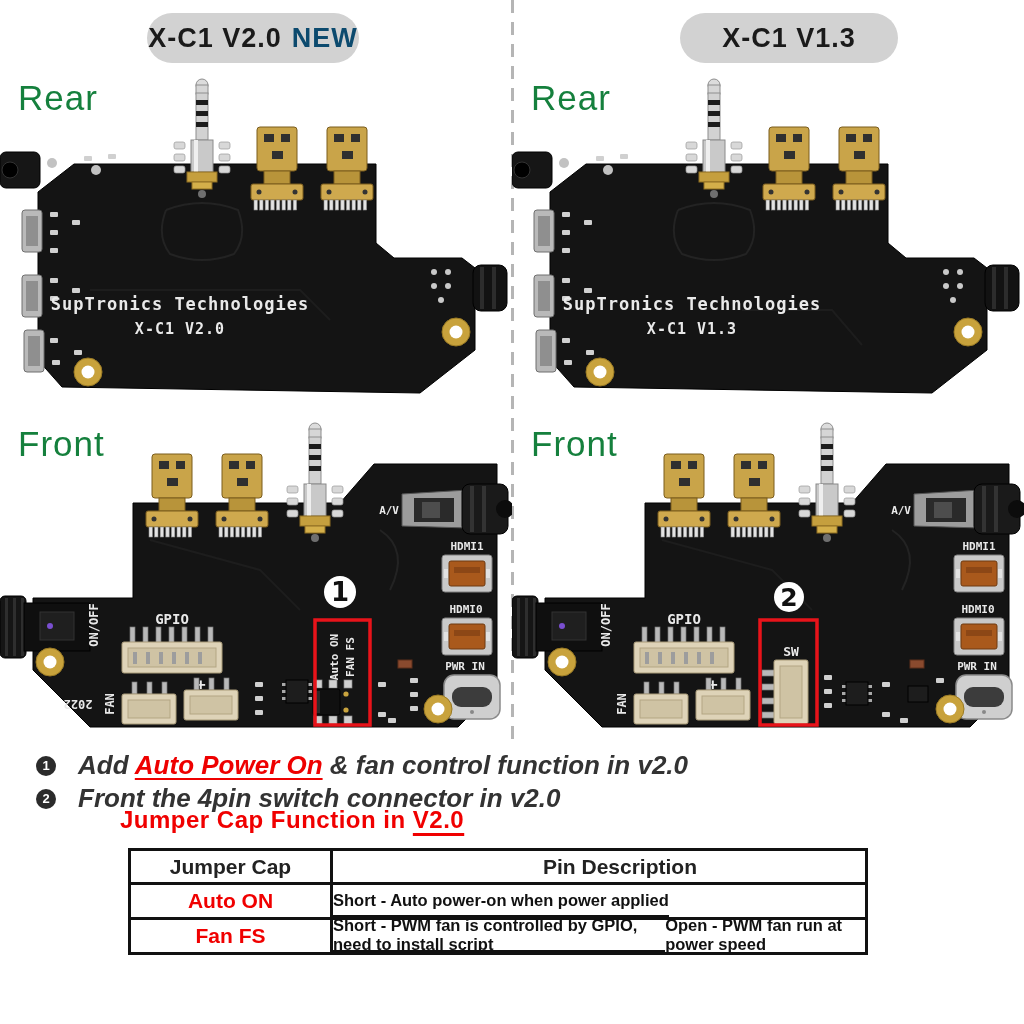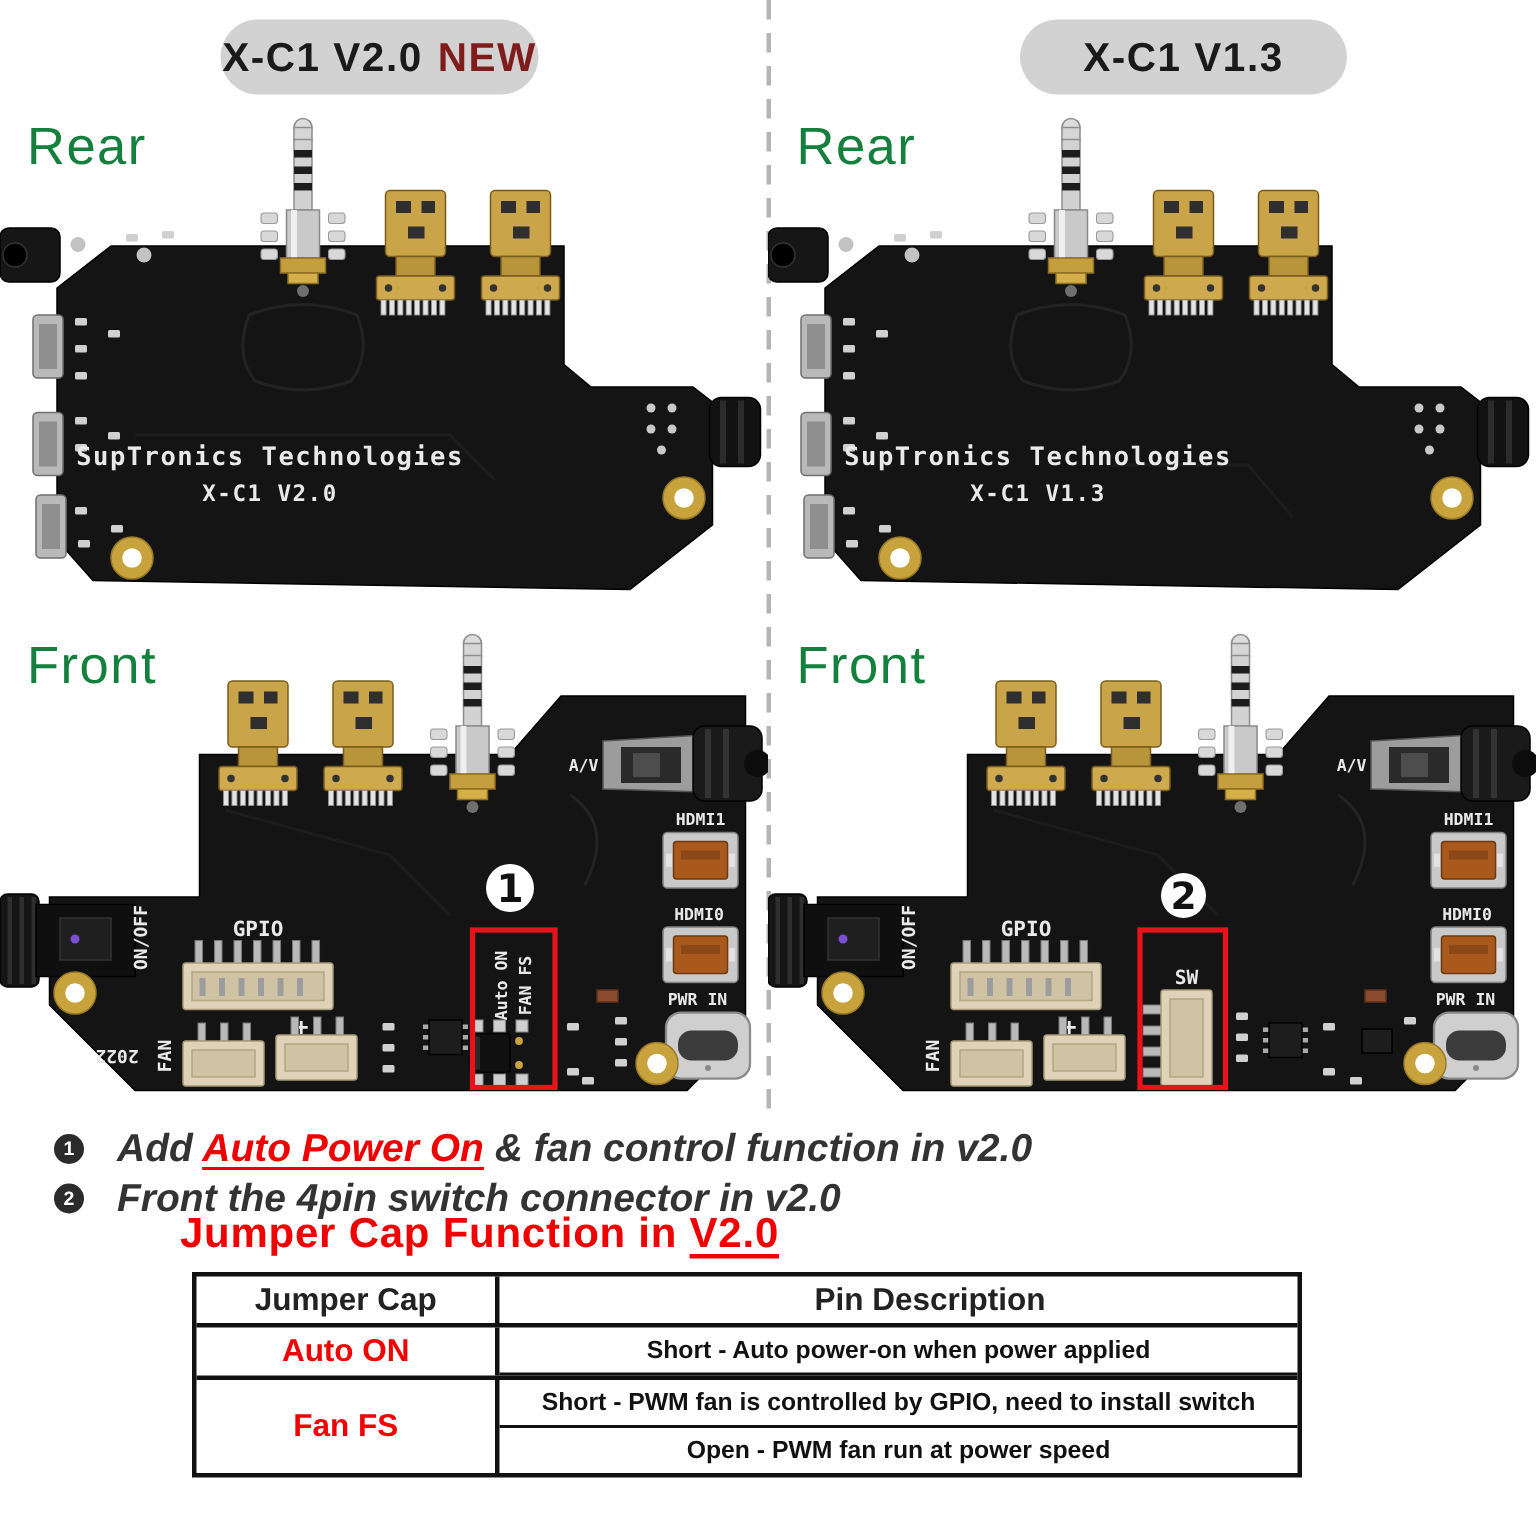--- a/index.html
+++ b/index.html
@@ -2,42 +2,42 @@
 <html><head>
 <meta charset="utf-8">
 <style>
   html,body{margin:0;padding:0;background:#fff;}
   .canvas{position:relative;width:1024px;height:1024px;background:#ffffff;overflow:hidden;
           font-family:"Liberation Sans","DejaVu Sans",sans-serif;}
   .abs{position:absolute;}
   
   .pill{position:absolute;background:#d2d2d2;border-radius:26px;display:flex;align-items:center;
         justify-content:center;font-weight:bold;font-size:27px;color:#1a1a1a;letter-spacing:1px;}
-  .pill .tag{color:#7f1d1d;margin-left:10px;}
+  .pill .tag{color:#0c4a6e;margin-left:10px;}
   
   .view-label{position:absolute;font-size:35px;font-weight:normal;color:#15803d;letter-spacing:1px;}
   
   .note{position:absolute;display:flex;align-items:center;}
   .note .bullet{width:20px;height:20px;border-radius:50%;background:#2b2b2b;color:#fff;
                 display:flex;align-items:center;justify-content:center;font-size:13px;font-weight:bold;
                 margin-right:22px;flex:0 0 auto;}
   .note .txt{font-size:26px;font-weight:600;color:#333;font-style:italic;}
   .note .red-u{color:#ee0000;text-decoration:underline;text-decoration-thickness:2px;text-underline-offset:4px;}
-  .tbl-title{position:absolute;font-size:28px;font-weight:bold;color:#f00000;letter-spacing:0.5px;}
+  .tbl-title{position:absolute;font-size:24px;font-weight:bold;color:#f00000;letter-spacing:0.5px;}
   .tbl-title .ver{text-decoration:underline;text-decoration-thickness:3px;text-underline-offset:5px;}
   
   .jtable{position:absolute;left:128px;top:848px;width:740px;border:3px solid #111;box-sizing:border-box;background:#fff;}
   .jrow{display:flex;border-bottom:3px solid #111;}
   .jrow:last-child{border-bottom:none;}
   .jc1{width:202px;flex:0 0 auto;border-right:3px solid #111;display:flex;align-items:center;justify-content:center;box-sizing:border-box;}
   .jc2{flex:1;display:flex;align-items:center;justify-content:center;padding-left:42px;}
   .jhead{height:31px;}
   .jhead .jc1,.jhead .jc2{font-size:21px;font-weight:bold;color:#222;}
   .jblock .jc1{font-size:21px;font-weight:bold;color:#f00000;}
-  .jsubcol{flex:1;display:flex;flex-direction:column;}
+  .jsubcol{flex:1;display:flex;flex-direction:row;}
   .jsub{height:30px;display:flex;align-items:center;justify-content:center;
         font-size:16.5px;font-weight:600;color:#111;}
   .jsub:first-child{border-bottom:2px solid #111;}
   svg text{user-select:none;}
   .silk{font-family:"DejaVu Sans Mono",monospace;font-weight:bold;fill:#e9e9e9;}
   .callout-num{font-family:"DejaVu Sans",sans-serif;font-weight:bold;fill:#111;}
 </style>
 </head>
 <body>
 
@@ -412,19 +412,19 @@
     </div>
     <div class="jrow jblock">
       <div class="jc1">Auto ON</div>
       <div class="jsubcol">
         <div class="jsub">Short - Auto power-on when power applied</div>
       </div>
     </div>
     <div class="jrow jblock">
       <div class="jc1">Fan FS</div>
       <div class="jsubcol">
-        <div class="jsub">Short - PWM fan is controlled by GPIO, need to install switch</div>
+        <div class="jsub">Short - PWM fan is controlled by GPIO, need to install script</div>
         <div class="jsub">Open - PWM fan run at power speed</div>
       </div>
     </div>
   </div>
 
 </div>
 
 </body></html>

